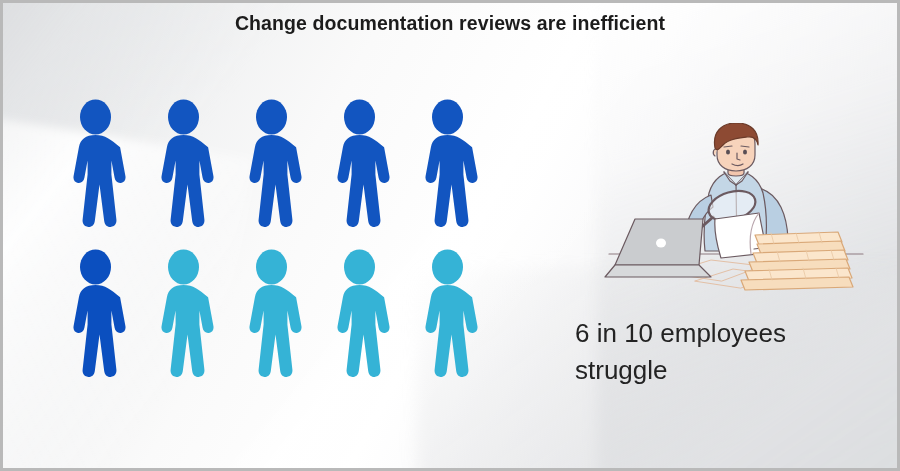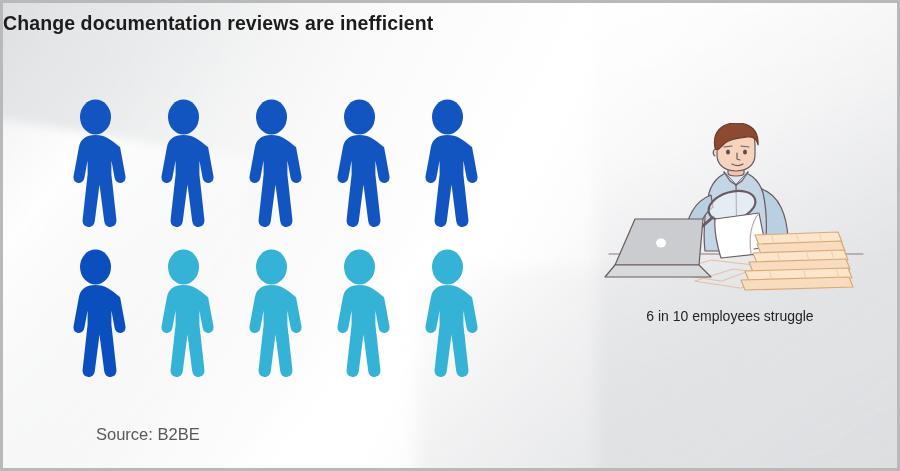--- a/index.html
+++ b/index.html
@@ -37,44 +37,43 @@
     filter:blur(7px);
   }
   .sweep-d{
     right:-40px;bottom:-160px;width:520px;height:360px;
     background:linear-gradient(145deg, rgba(255,255,255,0) 0%, rgba(226,227,229,.8) 55%, rgba(216,218,221,.9) 100%);
     filter:blur(8px);
   }
 
   #title{
     position:absolute;left:0;right:0;top:9px;
-    text-align:left;
+    text-align:center;
     font-size:19.5px;font-weight:bold;color:#1c1c1c;
     letter-spacing:.1px;
   }
 
   
   #pictogram{position:absolute;left:60px;top:96px;}
   .picto-row{display:flex;gap:23px;}
   .picto-row + .picto-row{margin-top:22px;}
   .person{width:65px;height:128px;display:block;}
 
   #source{
     position:absolute;left:93px;top:422px;
     font-size:16.5px;color:#57585a;
   }
 
   
   #illustration{position:absolute;left:588px;top:120px;width:290px;height:175px;}
   #illustration svg{display:block;width:290px;height:175px;}
 
   #caption{
-    position:absolute;left:572px;width:310px;top:304px;
-    text-align:center;
-    font-size:14px;color:#232323;line-height:1.42;
+    position:absolute;left:572px;width:310px;top:312px;
+    font-size:26px;color:#232323;line-height:1.42;
   }
 </style>
 </head>
 <body>
 
 <div id="canvas">
 
   <div class="sweep sweep-a"></div>
   <div class="sweep sweep-b"></div>
   <div class="sweep sweep-c"></div>
@@ -144,21 +143,20 @@
       </svg>
       <svg class="person" viewBox="0 0 65 128">
         <g fill="#35B3D6">
           <ellipse cx="32.5" cy="18" rx="15.5" ry="17.5"></ellipse>
           <path d="M32.5 36c-9.8 0-15.2 4.6-16.6 12.2L10.6 77c-.7 3.7 1.2 6.4 4.4 6.9 3.2.5 5.7-1.4 6.4-5.1l3.2-17.2v13.9l-5 45.2c-.4 4 1.9 6.9 5.6 7.2 3.6.3 6.1-2 6.6-6l4.7-36.3 4.7 36.3c.5 4 3 6.3 6.6 6 3.7-.3 6-3.2 5.6-7.2l-5-45.2V61.6l3.2 17.2c.7 3.7 3.2 5.6 6.4 5.1 3.2-.5 5.1-3.2 4.4-6.9l-5.3-28.8C47.7 40.6 42.3 36 32.5 36z"></path>
         </g>
       </svg>
     </div>
   </div>
 
-  <div id="source">Source: B2BE</div>
 
   <div id="illustration">
     <svg viewBox="0 0 290 175">
       <g stroke="#6b5a60" stroke-width="1.2" stroke-linecap="round" stroke-linejoin="round" fill="none">
 
         <line x1="18" y1="131" x2="272" y2="131" stroke="#8d7a80"></line>
 
         <g stroke="#e3c0a6" stroke-width="1">
           <path d="M78 150 L120 137 L171 143 L131 158 Z"></path>
           <path d="M104 158 L142 146 L186 152 L150 165 Z"></path>

